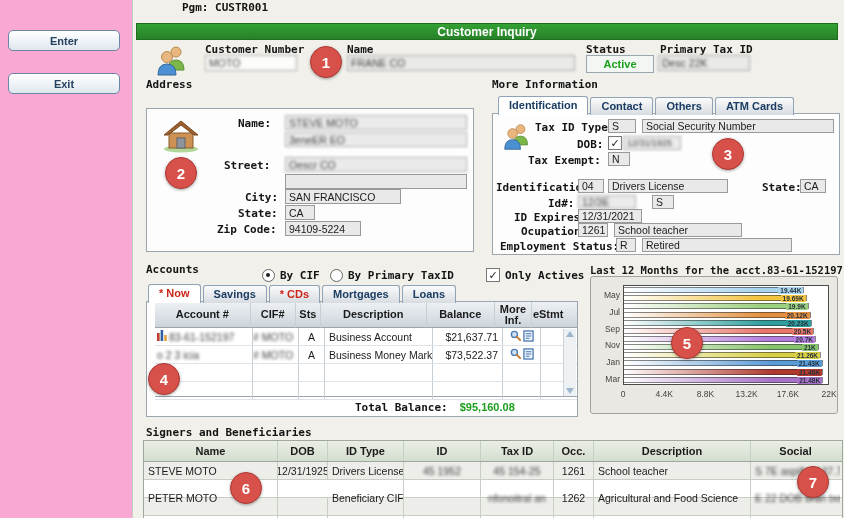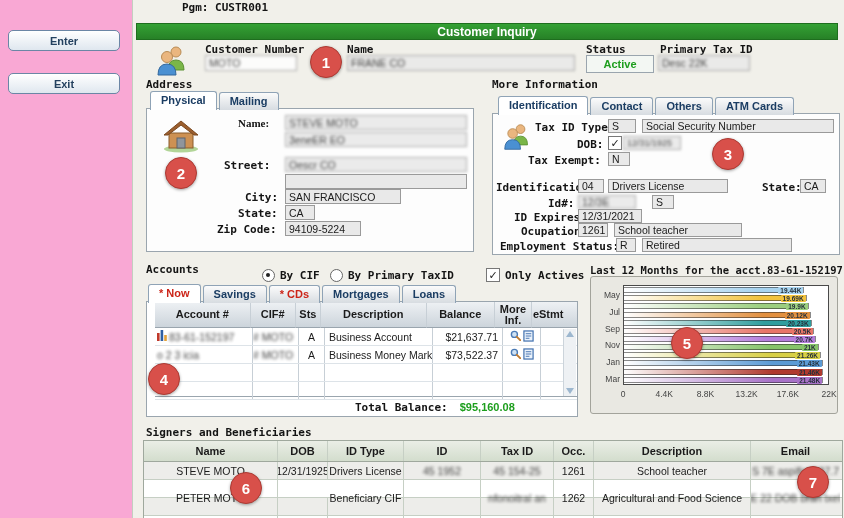--- a/index.html
+++ b/index.html
@@ -39,21 +39,21 @@
   
   .acell{border-right:1px solid #c7cfd6;box-sizing:border-box;display:flex;align-items:center;overflow:hidden;
          font:10.5px "Liberation Sans",sans-serif;color:#1b1b1b;white-space:nowrap;}
   .ahead .acell{font:bold 11px "Liberation Sans",sans-serif;justify-content:center;text-align:center;
          background:linear-gradient(#eef1f4,#ccd4db);border-bottom:1px solid #9aa5ae;line-height:11px;}
   .arow{display:flex;height:17px;border-bottom:1px solid #dde3e8;}
 
   
   .srow{display:grid;grid-template-columns:134px 50px 76px 77px 73px 40px 157px 89px;height:17px;border-bottom:1px solid #c6cfc4;}
   .scell{border-right:1px solid #c6cfc4;box-sizing:border-box;display:flex;align-items:center;
-         font:10.5px "Liberation Sans",sans-serif;color:#1b1b1b;padding:0 4px;overflow:hidden;white-space:nowrap;justify-content:center;}
+         font:10.5px "Liberation Sans",sans-serif;color:#1b1b1b;padding:0 4px;overflow:hidden;white-space:nowrap;}
   .shead{display:grid;grid-template-columns:134px 50px 76px 77px 73px 40px 157px 89px;height:20px;
          background:linear-gradient(#eaeee6,#d3ddcd);border-bottom:1px solid #9fa89d;}
   .shead .scell{font:bold 11px "Liberation Sans",sans-serif;justify-content:center;}
 
   
   .chart-panel{position:absolute;left:590px;top:276px;width:248px;height:138px;background:#e9e8e2;
                border:1px solid #a3a39b;border-radius:3px;box-sizing:border-box;}
   .chart-inner{position:absolute;left:6px;top:8px;display:flex;}
   .mlab-col{width:26px;height:100px;display:flex;flex-direction:column;justify-content:space-around;}
   .mlab{font:8.5px "Liberation Sans",sans-serif;color:#444;text-align:right;padding-right:3px;line-height:8px;}
@@ -111,34 +111,30 @@
   <div class="abs lbl" style="left:347px;top:43px;">Name</div>
   <div class="inp masked" style="left:347px;top:55px;width:228px;height:16px;">FRANE  CO</div>
   <div class="abs lbl" style="left:586px;top:43px;">Status</div>
   <div class="abs status-box" style="left:586px;top:55px;width:66px;height:16px;">
     <span class="green-text" style="font-size:11px;">Active</span>
   </div>
   <div class="abs lbl" style="left:660px;top:43px;">Primary Tax ID</div>
   <div class="inp masked" style="left:658px;top:55px;width:92px;height:16px;">Desc 22K</div>
 
   <div class="section-label" style="left:146px;top:78px;">Address</div>
-  <div class="tabrow" style="left:150px;top:91px;">
-    <div class="tab active">Physical</div>
-    <div class="tab">Mailing</div>
-  </div>
   <div class="panel" style="left:146px;top:108px;width:328px;height:144px;"></div>
   <div class="abs" style="left:162px;top:119px;width:38px;height:34px;">
     <svg width="38" height="34" viewBox="0 0 38 34">
       <ellipse cx="19" cy="30" rx="17" ry="3.5" fill="#9fca7e" opacity="0.8"></ellipse>
       <rect x="7" y="14" width="24" height="15" fill="#cd9153" stroke="#8a5c2c"></rect>
       <polygon points="19,2 36,16 32,16 19,6 6,16 2,16" fill="#9c5f2e" stroke="#7a4820"></polygon>
       <rect x="15" y="19" width="8" height="10" fill="#8f959c" stroke="#5f656c"></rect>
     </svg>
   </div>
-  <div class="abs lbl" style="left:238px;top:117px;font-family:Liberation Serif, serif;">Name:</div>
+  <div class="abs lbl" style="left:238px;top:117px;">Name:</div>
   <div class="inp masked" style="left:285px;top:115px;width:182px;height:15px;">STEVE  MOTO</div>
   <div class="inp masked" style="left:285px;top:132px;width:182px;height:15px;">3eneER  EO</div>
   <div class="abs lbl" style="left:224px;top:159px;">Street:</div>
   <div class="inp masked" style="left:285px;top:157px;width:182px;height:15px;">Oescr  CO</div>
   <div class="inp" style="left:285px;top:174px;width:182px;height:15px;"></div>
   <div class="abs lbl" style="left:245px;top:191px;">City:</div>
   <div class="inp" style="left:285px;top:189px;width:116px;height:15px;">SAN FRANCISCO</div>
   <div class="abs lbl" style="left:238px;top:207px;">State:</div>
   <div class="inp" style="left:285px;top:205px;width:30px;height:15px;">CA</div>
   <div class="abs lbl" style="left:217px;top:223px;">Zip Code:</div>
@@ -369,21 +365,21 @@
   <div class="section-label" style="left:146px;top:426px;">Signers and Beneficiaries</div>
   <div class="abs" style="left:143px;top:440px;width:698px;background:#fff;border:1px solid #9fa89d;box-sizing:content-box;">
     <div class="shead">
       <div class="scell">Name</div>
       <div class="scell">DOB</div>
       <div class="scell">ID Type</div>
       <div class="scell">ID</div>
       <div class="scell">Tax ID</div>
       <div class="scell">Occ.</div>
       <div class="scell">Description</div>
-      <div class="scell" style="border-right:none;">Email</div>
+      <div class="scell" style="border-right:none;">Social</div>
     </div>
     <div>
         <div class="srow" style="background: rgb(237, 237, 234);">
           <div class="scell">
             <span>STEVE MOTO</span>
           </div>
           <div class="scell" style="justify-content: center;">
             <span>12/31/1925</span>
           </div>
           <div class="scell">

